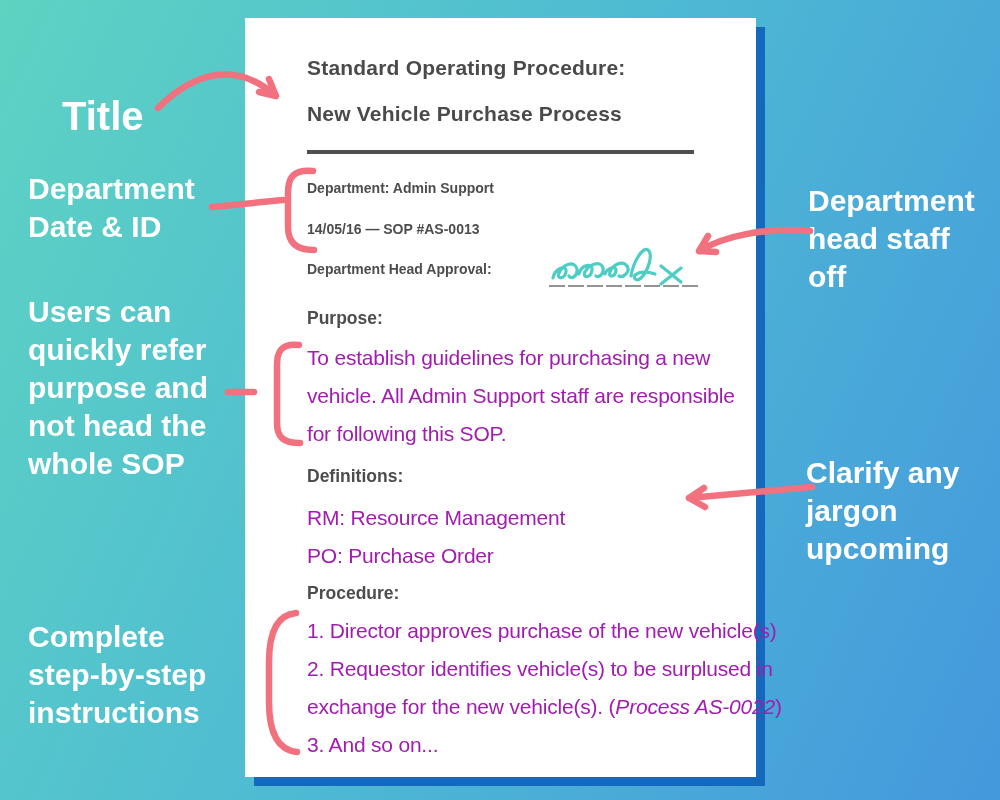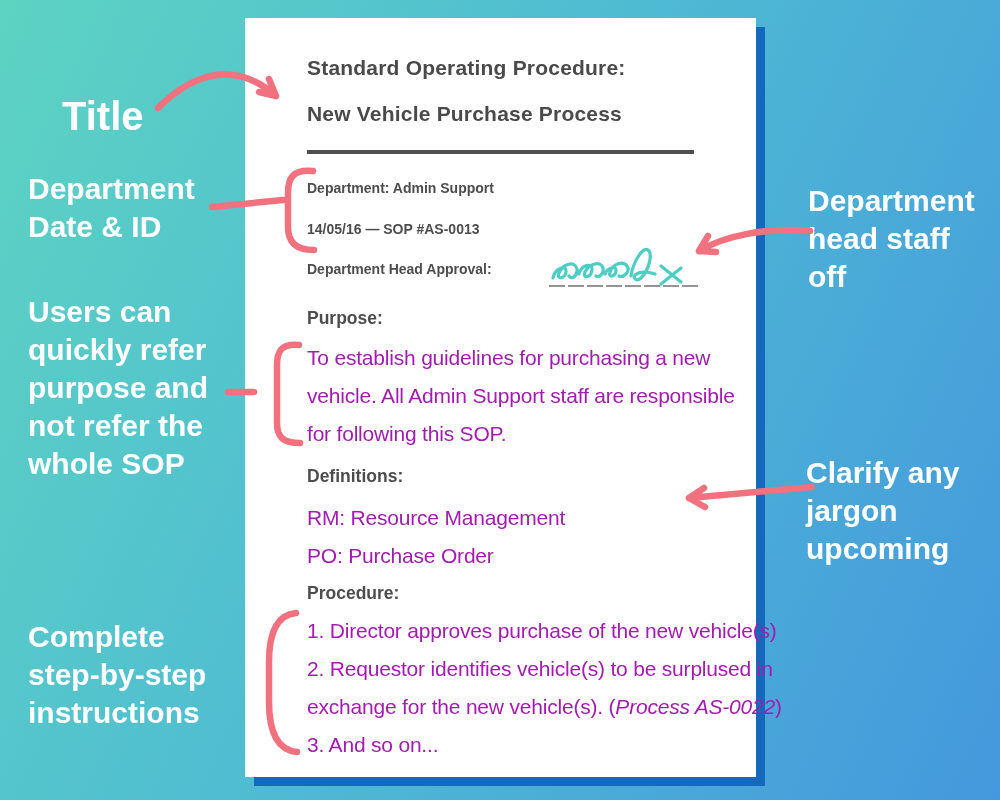--- a/index.html
+++ b/index.html
@@ -82,21 +82,21 @@
 
   <div class="note" style="left:28px;top:170px">
     <div>Department</div>
     <div>Date &amp; ID</div>
   </div>
 
   <div class="note" style="left:28px;top:293px">
     <div>Users can</div>
     <div>quickly refer</div>
     <div>purpose and</div>
-    <div>not refer the</div>
+    <div>not head the</div>
     <div>whole SOP</div>
   </div>
 
   <div class="note" style="left:28px;top:618px">
     <div>Complete</div>
     <div>step-by-step</div>
     <div>instructions</div>
   </div>
 
   <div class="note" style="left:808px;top:182px">

